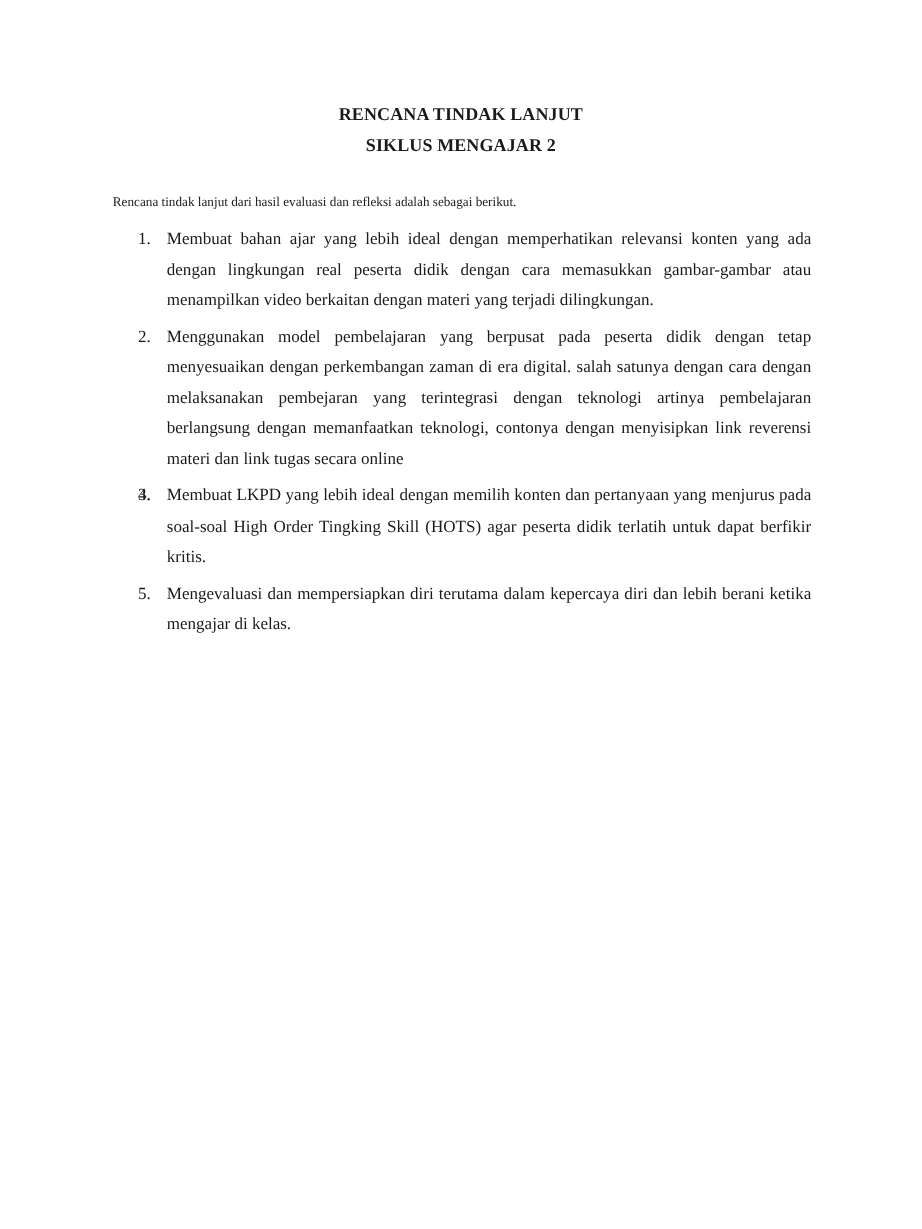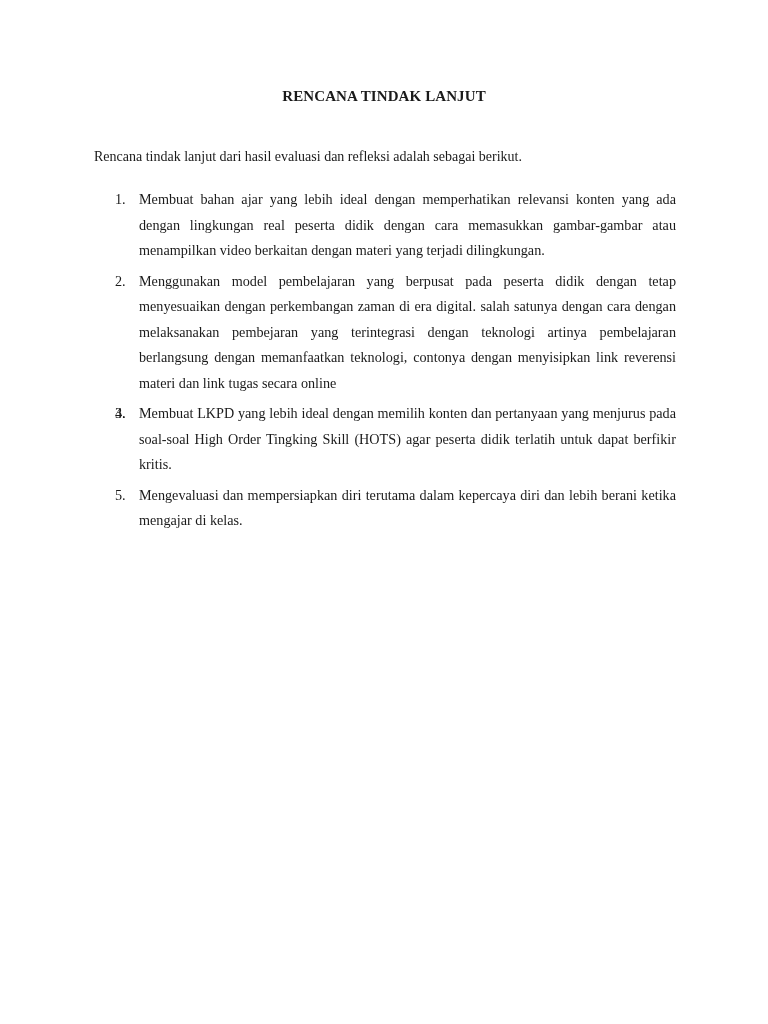--- a/index.html
+++ b/index.html
@@ -1,31 +1,32 @@
 <!DOCTYPE html>
 <html><head>
   <meta charset="utf-8">
   <style>
     html, body { margin: 0; padding: 0; background: #ffffff; }
     body { width: 768px; height: 1024px; position: relative; overflow: hidden; color: #1a1a1a; font-family: "Liberation Serif", serif; }
     .page { position: absolute; left: 0; top: 0; width: 768px; height: 1024px; background: #ffffff; }
     .title { position: absolute; left: 0; width: 768px; text-align: center; font-weight: bold; font-size: 15px; letter-spacing: 0.1px; }
     .t1 { top: 88px; }
     .t2 { top: 114px; }
-    .intro { position: absolute; left: 94px; top: 149px; font-size: 14px; }
+    .intro { position: absolute; left: 94px; top: 163px; font-size: 11px; }
     .list { position: absolute; left: 94px; top: 187px; width: 582px; margin: 0; padding: 0; list-style: none; }
     .item { position: relative; padding-left: 45px; font-size: 14.2px; line-height: 25.5px; text-align: justify; margin: 0 0 0 0; }
     .item .num { position: absolute; left: 21px; top: 0; }
     .item + .item { margin-top: 0; }
   </style>
 </head>
 <body>
 
 <div class="page">
   <div class="title t1">RENCANA TINDAK LANJUT</div>
+  <div class="title t2">SIKLUS MENGAJAR 2</div>
   <div class="intro">Rencana tindak lanjut dari hasil evaluasi dan refleksi adalah sebagai berikut.</div>
 
   <ol class="list">
     <li class="item" style="margin-bottom:0px;">
       <span class="num">1.</span>
       <span>Membuat bahan ajar yang lebih ideal dengan memperhatikan relevansi konten yang ada dengan lingkungan real peserta didik dengan cara memasukkan gambar-gambar atau menampilkan video berkaitan dengan materi yang terjadi dilingkungan.</span>
     </li>
     <li class="item" style="margin-top:5px;">
       <span class="num">2.</span>
       <span>Menggunakan  model pembelajaran yang berpusat pada peserta didik dengan tetap menyesuaikan dengan perkembangan zaman di era digital. salah satunya dengan cara dengan melaksanakan pembejaran yang terintegrasi dengan teknologi artinya pembelajaran berlangsung dengan memanfaatkan teknologi, contonya dengan menyisipkan link reverensi materi dan link tugas secara online</span>

